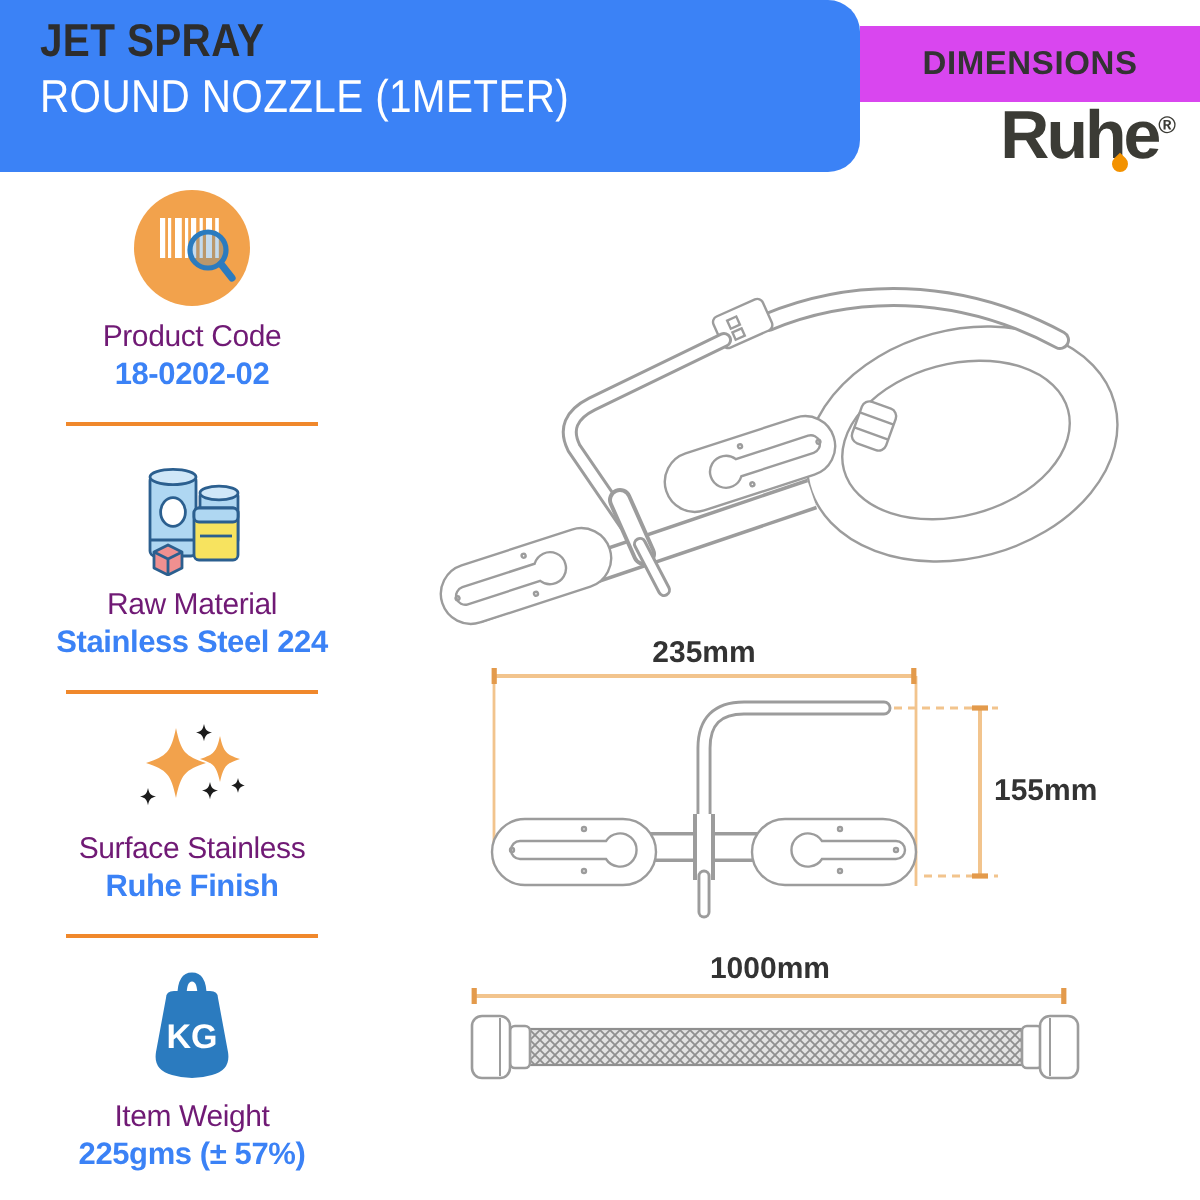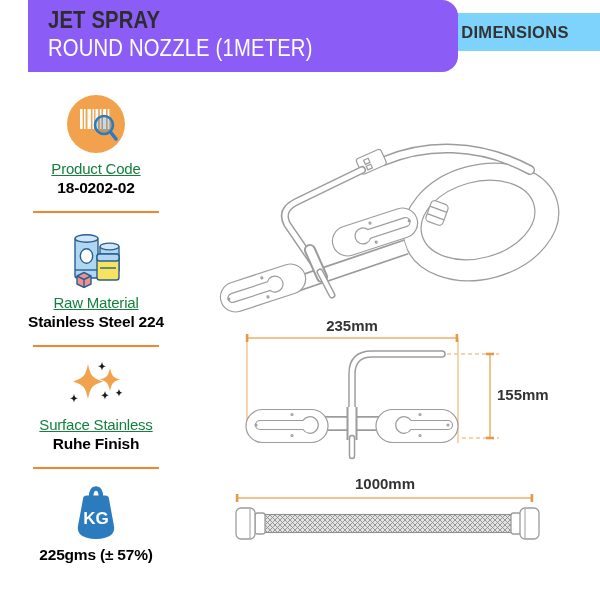--- a/index.html
+++ b/index.html
@@ -1,38 +1,38 @@
 <!DOCTYPE html>
 <html><head>
 <meta charset="utf-8">
 <style>
   html,body{margin:0;padding:0;background:#fff;}
   .canvas{position:relative;width:600px;height:600px;background:#ffffff;overflow:hidden;
           font-family:"Liberation Sans",sans-serif;}
   
-  .header-banner{position:absolute;left:0;top:0;width:430px;height:72px;background:#8b5cf6;
-                 border-radius:0 16px 16px 0;box-sizing:border-box;padding:8px 0 0 20px;z-index:3;margin-left:28px;}
+  .header-banner{position:absolute;left:0;top:0;width:430px;height:86px;background:#3b82f6;
+                 border-radius:0 16px 16px 0;box-sizing:border-box;padding:8px 0 0 20px;z-index:3;}
   .header-title{font-size:23px;font-weight:bold;color:#2D2D2D;transform:scaleX(.88);
                 transform-origin:left;letter-spacing:.2px;line-height:1.1;}
   .header-subtitle{font-size:23px;font-weight:400;color:#ffffff;transform:scaleX(.88);
                    transform-origin:left;letter-spacing:.2px;line-height:1.2;margin-top:2px;}
-  .dim-banner{position:absolute;left:430px;top:13px;width:170px;height:38px;background:#7dd3fc;
+  .dim-banner{position:absolute;left:430px;top:13px;width:170px;height:38px;background:#d946ef;
               display:flex;align-items:center;justify-content:center;z-index:2;}
   .dim-banner-text{font-size:16.5px;font-weight:bold;color:#333333;letter-spacing:.3px;}
   .brand{position:absolute;right:12px;top:51px;z-index:3;height:40px;}
   .brand-wordmark{position:relative;font-size:34px;font-weight:bold;color:#3B3B35;
                   letter-spacing:-1.5px;line-height:1;}
   .brand-reg{font-size:12px;font-weight:bold;color:#3B3B35;vertical-align:super;letter-spacing:0;}
   .brand-drop{position:absolute;left:56px;bottom:1px;width:8px;height:8px;background:#F39200;
               border-radius:0 50% 50% 50%;transform:rotate(45deg);}
   
   .sidebar{position:absolute;left:18px;top:90px;width:156px;text-align:center;z-index:2;}
   .sb-icon{display:block;margin:0 auto;}
-  .sb-label{font-size:15px;color:#15803d;margin-top:6px;letter-spacing:-.2px;text-decoration:underline;}
-  .sb-value{font-size:15.5px;font-weight:bold;color:#000000;margin-top:2px;letter-spacing:-.2px;}
+  .sb-label{font-size:15px;color:#701a75;margin-top:6px;letter-spacing:-.2px;}
+  .sb-value{font-size:15.5px;font-weight:bold;color:#3b82f6;margin-top:2px;letter-spacing:-.2px;}
   .sb-divider{width:126px;border:none;border-top:2px solid #F0882B;margin:14px auto 13px auto;}
   .mt4{margin-top:4px}
   
   .drawing{position:absolute;left:0;top:0;z-index:1;}
   .drawing text{font-family:"Liberation Sans",sans-serif;font-weight:bold;fill:#333333;font-size:15px;}
   .kgtext{font-family:"Liberation Sans",sans-serif;font-weight:bold;fill:#ffffff;font-size:17px;}
 </style>
 </head>
 <body>
 
@@ -164,20 +164,25 @@
 
   <div class="header-banner">
     <div class="header-title">JET SPRAY</div>
     <div class="header-subtitle">ROUND NOZZLE (1METER)</div>
   </div>
 
   <div class="dim-banner">
     <span class="dim-banner-text">DIMENSIONS</span>
   </div>
 
+  <div class="brand">
+    <span class="brand-wordmark"><span>Ruhe</span><sup class="brand-reg">®</sup>
+      <span class="brand-drop"></span>
+    </span>
+  </div>
 
   <div class="sidebar">
 
     <div class="sb-item mt4">
       <svg class="sb-icon" width="60" height="60" viewBox="0 0 60 60">
         <circle cx="30" cy="30" r="29" fill="#F2A24C"></circle>
         <g fill="#ffffff">
           <rect x="14" y="15" width="2.6" height="20"></rect>
             <rect x="18" y="15" width="1.6" height="20"></rect>
           <rect x="21.5" y="15" width="3.4" height="20"></rect>
@@ -238,17 +243,18 @@
     </div>
 
     <hr class="sb-divider">
 
     <div class="sb-item">
       <svg class="sb-icon" width="62" height="62" viewBox="0 0 62 62">
         <path d="M 26 16 Q 26 6.5 31 6.5 Q 36 6.5 36 16" fill="none" stroke="#2B7BBF" stroke-width="4.6"></path>
         <path d="M 18 17 Q 18 13.5 22 13.5 H 40 Q 44 13.5 44 17 L 49 44 Q 50.5 53 41 55.5 Q 31 58.5 21 55.5 Q 11.5 53 13 44 Z" fill="#2B7BBF"></path>
         <text class="kgtext" x="31" y="42" text-anchor="middle">KG</text>
       </svg>
+      <div class="sb-label">Item Weight</div>
       <div class="sb-value">225gms (± 57%)</div>
     </div>
 
   </div>
 </div>
 
 </body></html>

